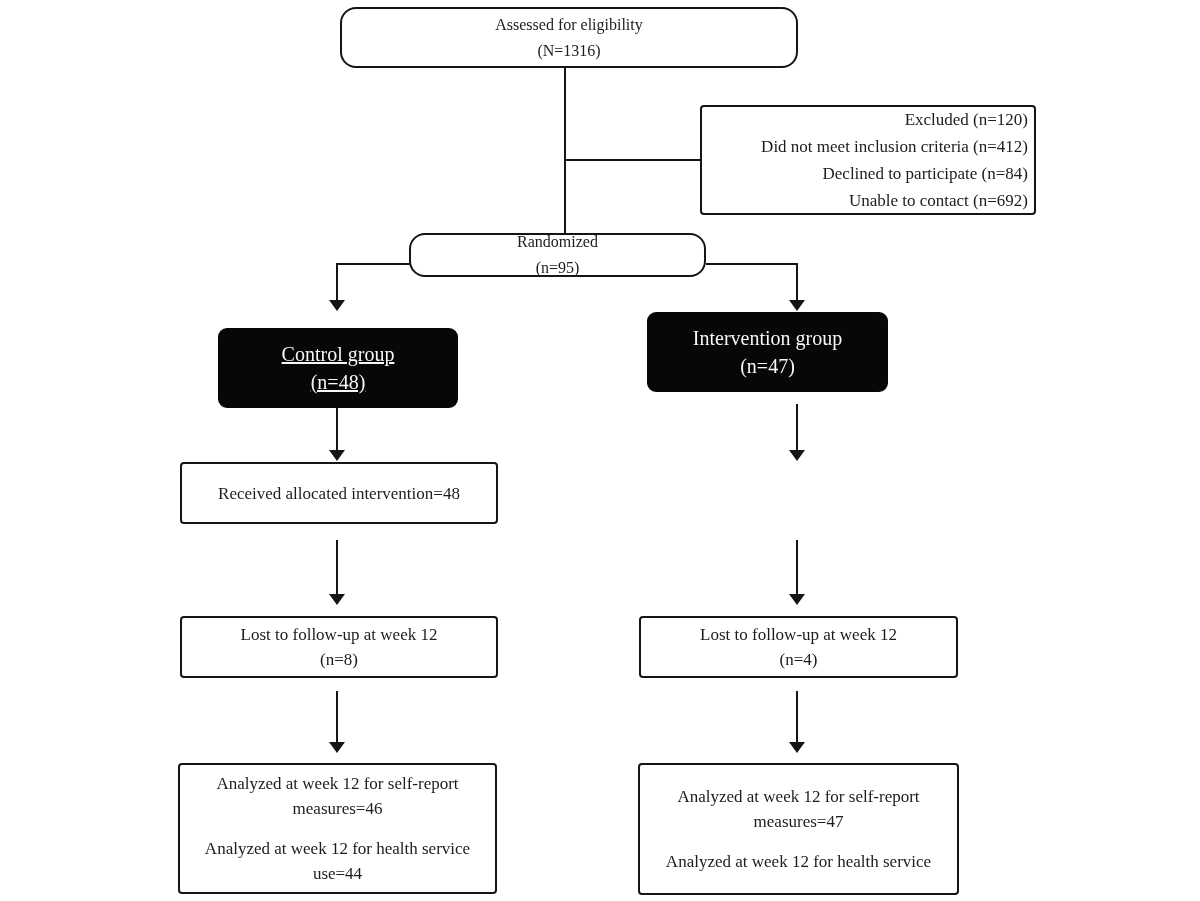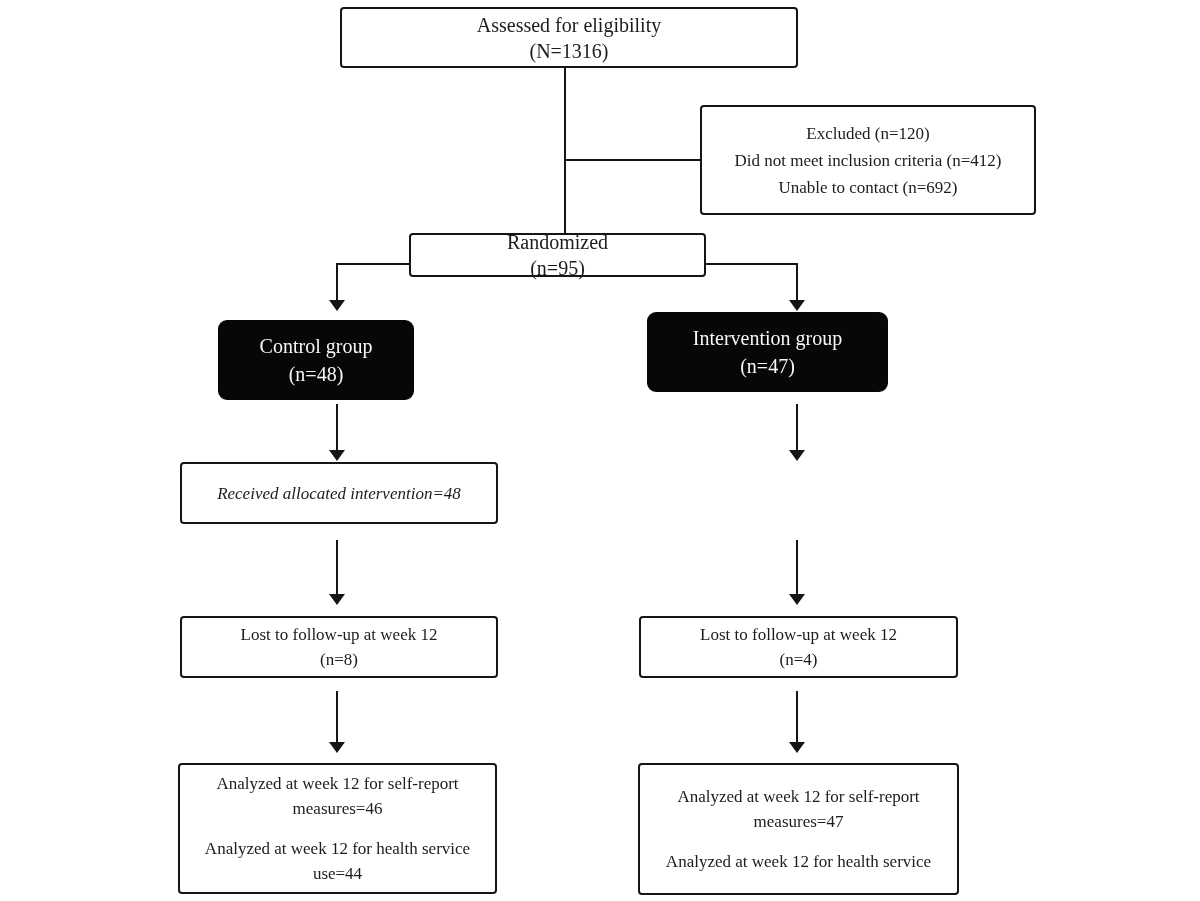--- a/index.html
+++ b/index.html
@@ -20,23 +20,23 @@
     background: #ffffff;
     display: flex;
     flex-direction: column;
     align-items: center;
     justify-content: center;
     text-align: center;
     font-size: 17px;
     line-height: 25px;
   }
   .box .bl { white-space: nowrap; }
-  .box--lg { font-size: 20px; line-height: 26px; }
+  .box--lg { font-size: 16px; line-height: 26px; border-radius: 16px; }
   .box--left {
-    align-items: center;
+    align-items: flex-end;
     text-align: left;
     padding: 0 6px;
     line-height: 27px;
     font-size: 17px;
   }
   .box--filled {
     background: var(--filled-box-bg, #070707);
     border: 2px solid var(--filled-box-bg, #070707);
     border-radius: 9px;
     color: var(--filled-box-text, #f7f7f7);
@@ -92,39 +92,40 @@
   <div class="ahead" style="left:789px; top:742px;"></div>
 
   <div class="box box--lg" style="left:340px; top:7px; width:458px; height:61px;">
     <div class="bl">Assessed for eligibility</div>
     <div class="bl">(N=1316)</div>
   </div>
 
   <div class="box box--left" style="left:700px; top:105px; width:336px; height:110px;">
     <div class="bl">Excluded (n=120)</div>
     <div class="bl">Did not meet inclusion criteria (n=412)</div>
+    <div class="bl">Declined to participate (n=84)</div>
     <div class="bl">Unable to contact (n=692)</div>
   </div>
 
   <div class="box box--lg" style="left:409px; top:233px; width:297px; height:44px;">
     <div class="bl">Randomized</div>
     <div class="bl">(n=95)</div>
   </div>
 
-  <div class="box box--filled" style="left:218px; top:320px; width:196px; height:80px;">
+  <div class="box box--filled" style="left:218px; top:328px; width:240px; height:80px;text-decoration:underline;">
     <div class="bl">Control group</div>
     <div class="bl">(n=48)</div>
   </div>
 
   <div class="box box--filled" style="left:647px; top:312px; width:241px; height:80px;">
     <div class="bl">Intervention group</div>
     <div class="bl">(n=47)</div>
   </div>
 
-  <div class="box" style="left:180px; top:462px; width:318px; height:62px;font-style:italic;">
+  <div class="box" style="left:180px; top:462px; width:318px; height:62px;">
     <div class="bl">Received allocated intervention=48</div>
   </div>
 
 
   <div class="box" style="left:180px; top:616px; width:318px; height:62px;">
     <div class="bl">Lost to follow-up at week 12</div>
     <div class="bl">(n=8)</div>
   </div>
 
   <div class="box" style="left:639px; top:616px; width:319px; height:62px;">

